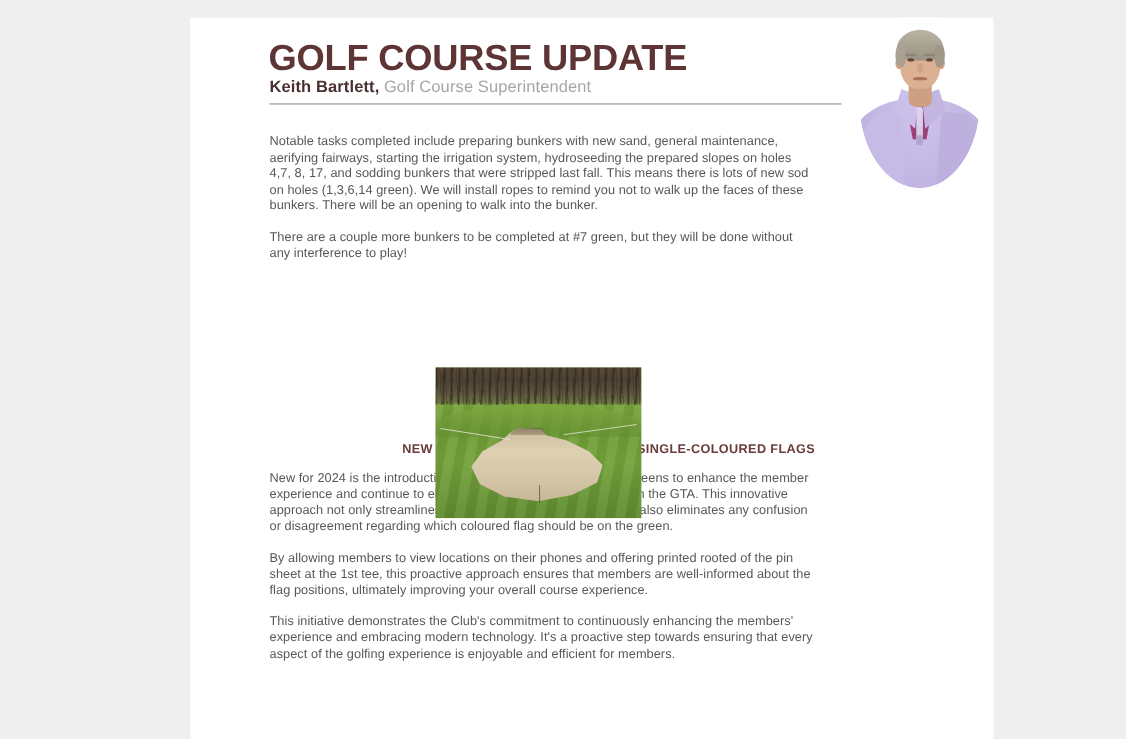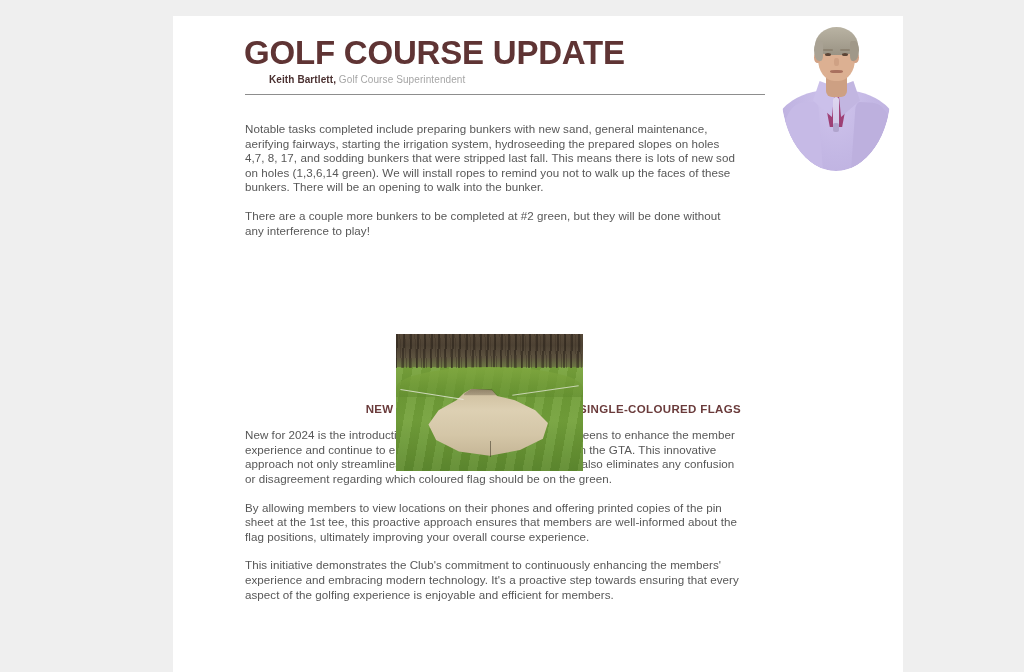--- a/index.html
+++ b/index.html
@@ -40,24 +40,23 @@
     line-height: 38px;
     font-weight: bold;
     letter-spacing: -0.2px;
     color: #5f3434;
     white-space: nowrap;
   }
   .byline {
     position: absolute;
     left: 72px;
     top: 57px;
-    font-size: 10px;
+    font-size: 15px;
     line-height: 14px;
     white-space: nowrap;
-    margin-left: 24px;
   }
   .byline-name {
     color: #4a3030;
     font-weight: bold;
     letter-spacing: 0.1px;
   }
   .byline-role {
     color: #a6a6a6;
     letter-spacing: 0.1px;
   }
@@ -436,27 +435,27 @@
       <div class="p-eye-l"></div>
       <div class="p-eye-r"></div>
       <div class="p-nose"></div>
       <div class="p-mouth"></div>
     </div>
   </div>
 
   <div class="article">
 
     <p class="para">Notable tasks completed include preparing bunkers with new sand, general maintenance, aerifying fairways, starting the irrigation system, hydroseeding the prepared slopes on holes 4,7, 8, 17,  and sodding bunkers that were stripped last fall.  This means there is lots of new sod on holes (1,3,6,14 green).  We will install ropes to remind you not to walk up the faces of these bunkers.   There will be an opening to walk into the bunker.</p>
-    <p class="para">There are a couple more bunkers to be completed at #2 green, but they will be done without any interference to play!</p>
+    <p class="para">There are a couple more bunkers to be completed at #7 green, but they will be done without any interference to play!</p>
 
     <div style="height:150px"></div>
 
     <h2 class="section-heading section-2">NEW FOR 2024! PIN LOCATION AND SINGLE-COLOURED FLAGS</h2>
     <p class="para">New for 2024 is the introduction of single-coloured flags on the greens to enhance the member experience and continue to elevate the Club to a premier status in the GTA. This innovative approach not only streamlines the process for hole changers but also eliminates any confusion or disagreement regarding which coloured flag should be on the green.</p>
-    <p class="para">By allowing members to view locations on their phones and offering printed copies of the pin sheet at the 1st tee, this proactive approach ensures that members are well-informed about the flag positions, ultimately improving your overall course experience.</p>
+    <p class="para">By allowing members to view locations on their phones and offering printed rooted of the pin sheet at the 1st tee, this proactive approach ensures that members are well-informed about the flag positions, ultimately improving your overall course experience.</p>
     <p class="para">This initiative demonstrates the Club's commitment to continuously enhancing the members' experience and embracing modern technology. It's a proactive step towards ensuring that every aspect of the golfing experience is enjoyable and efficient for members.</p>
 
   </div>
 
   <div class="figure">
     <div class="fig-turf"></div>
     <div class="fig-sky"></div>
     <div class="fig-trees"></div>
     <div class="fig-bank"></div>
     <div class="fig-sand"></div>

